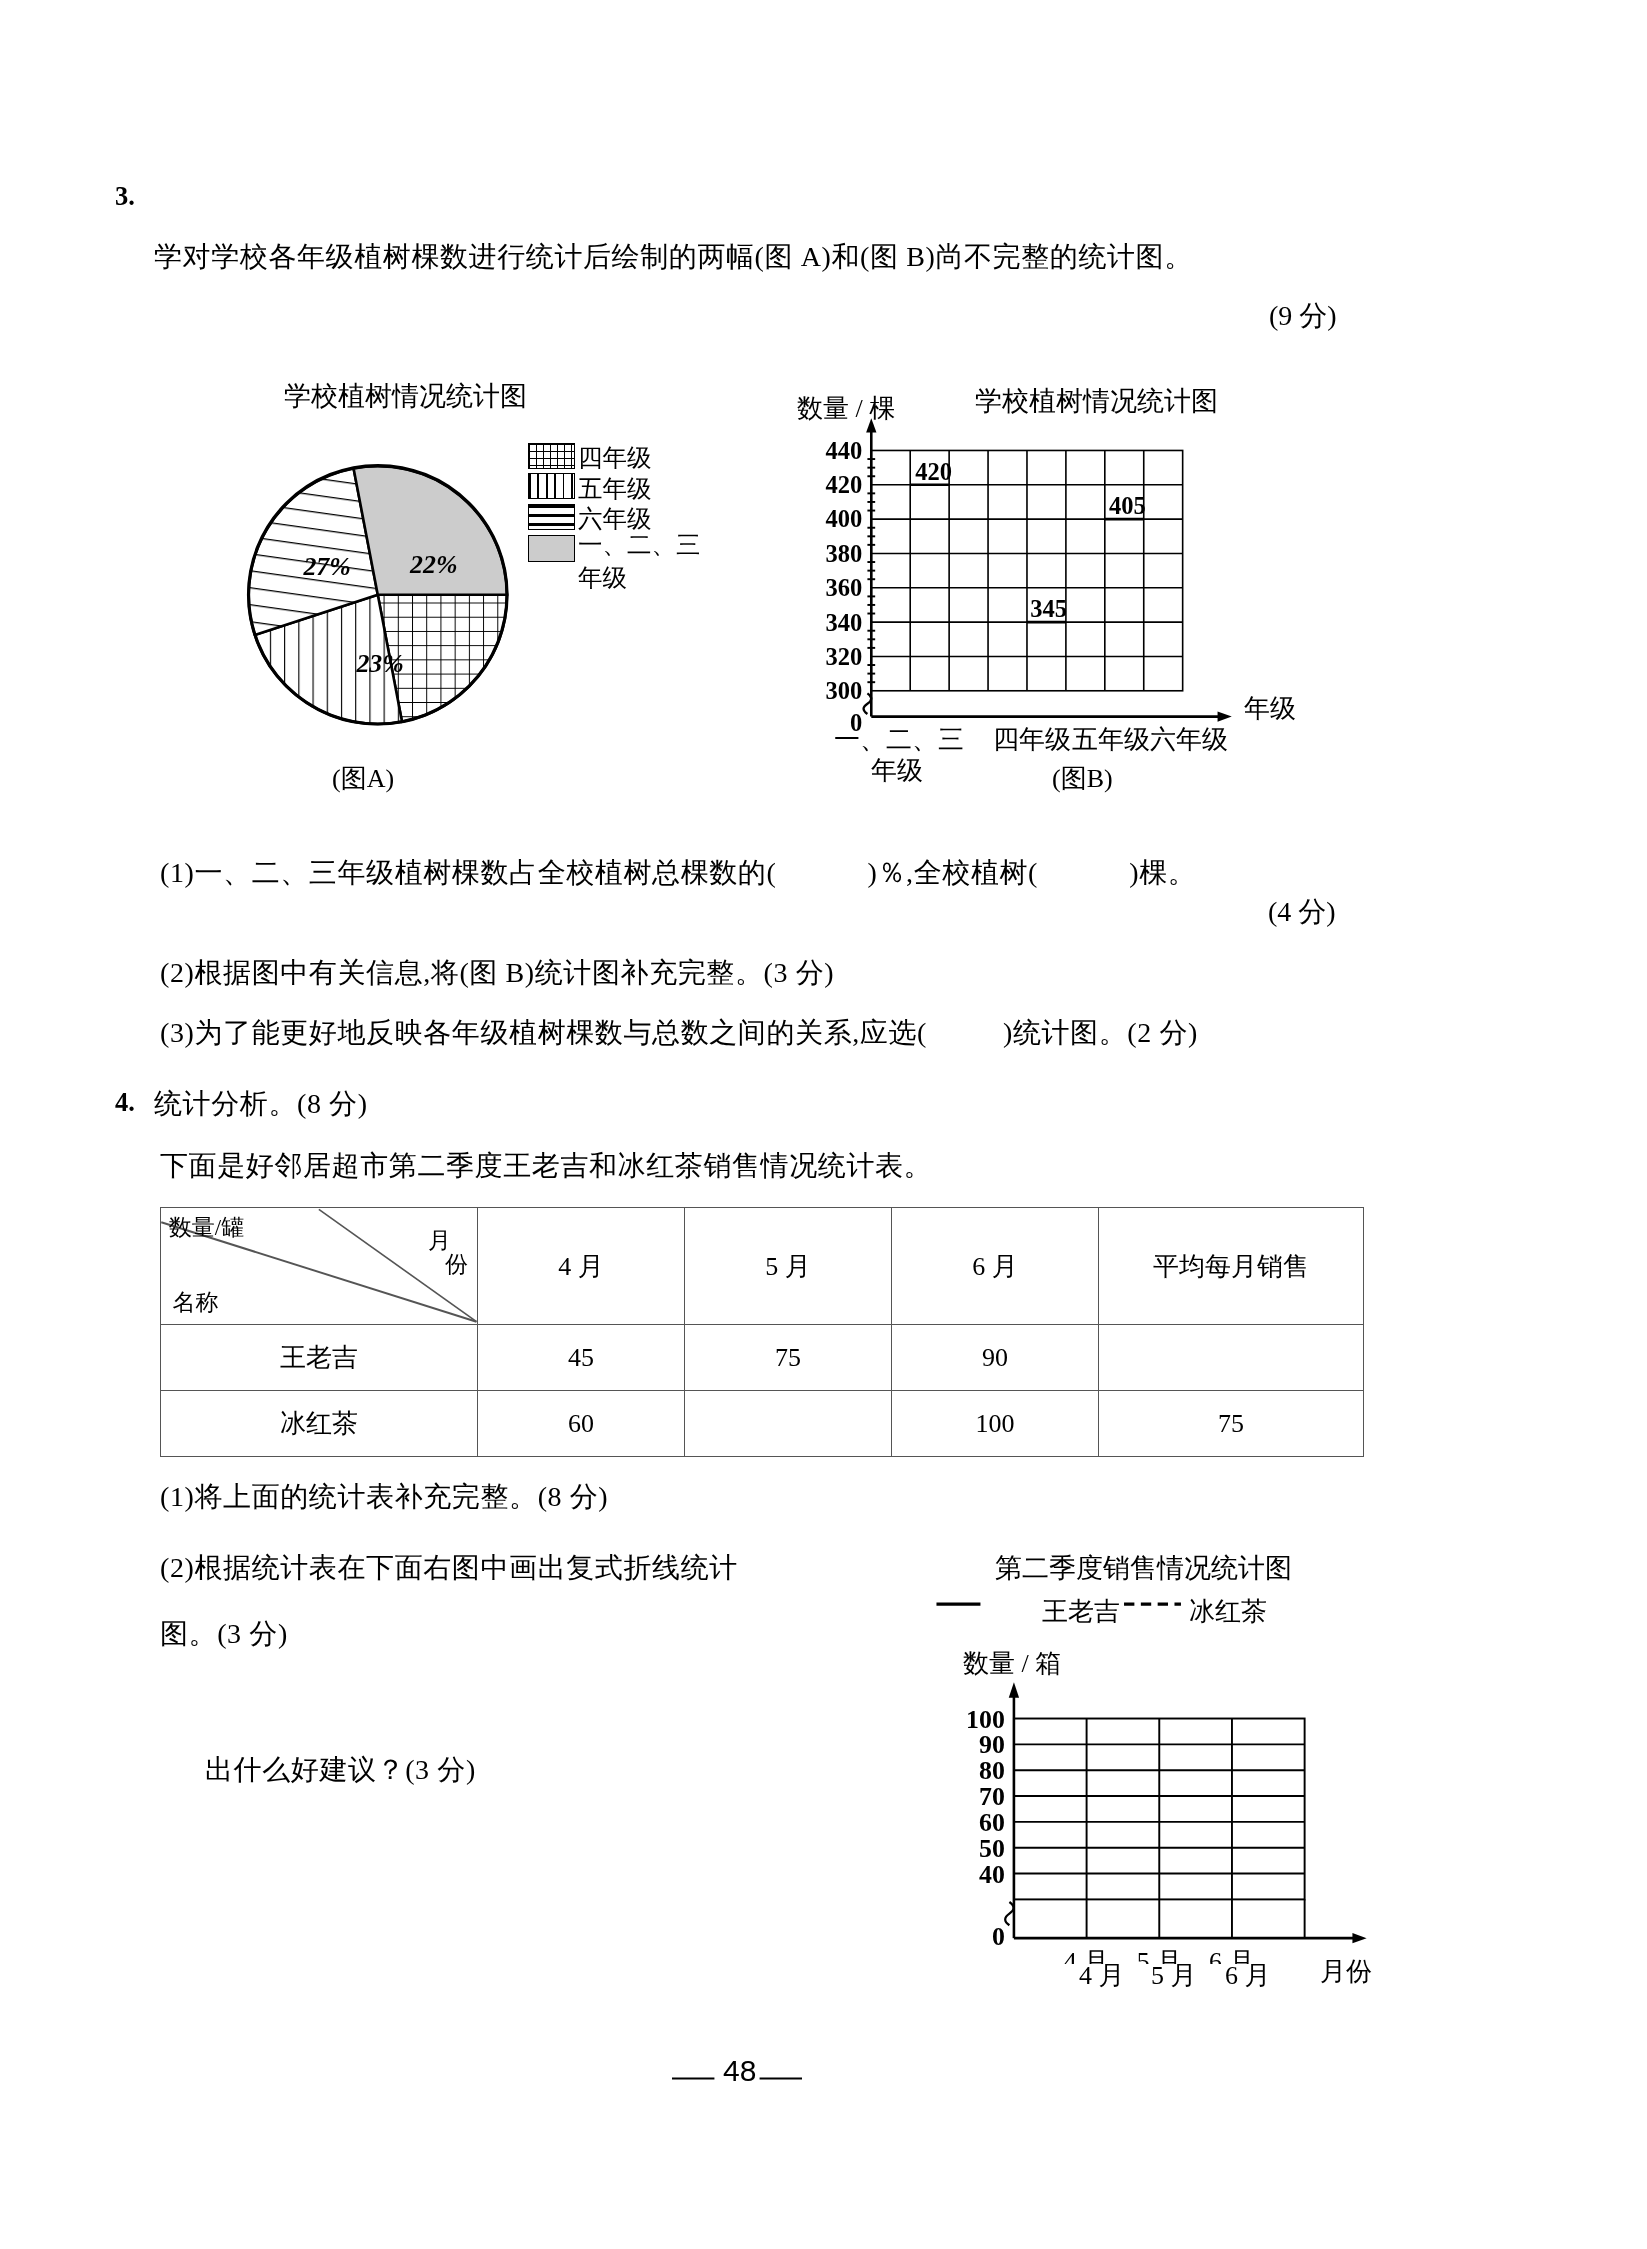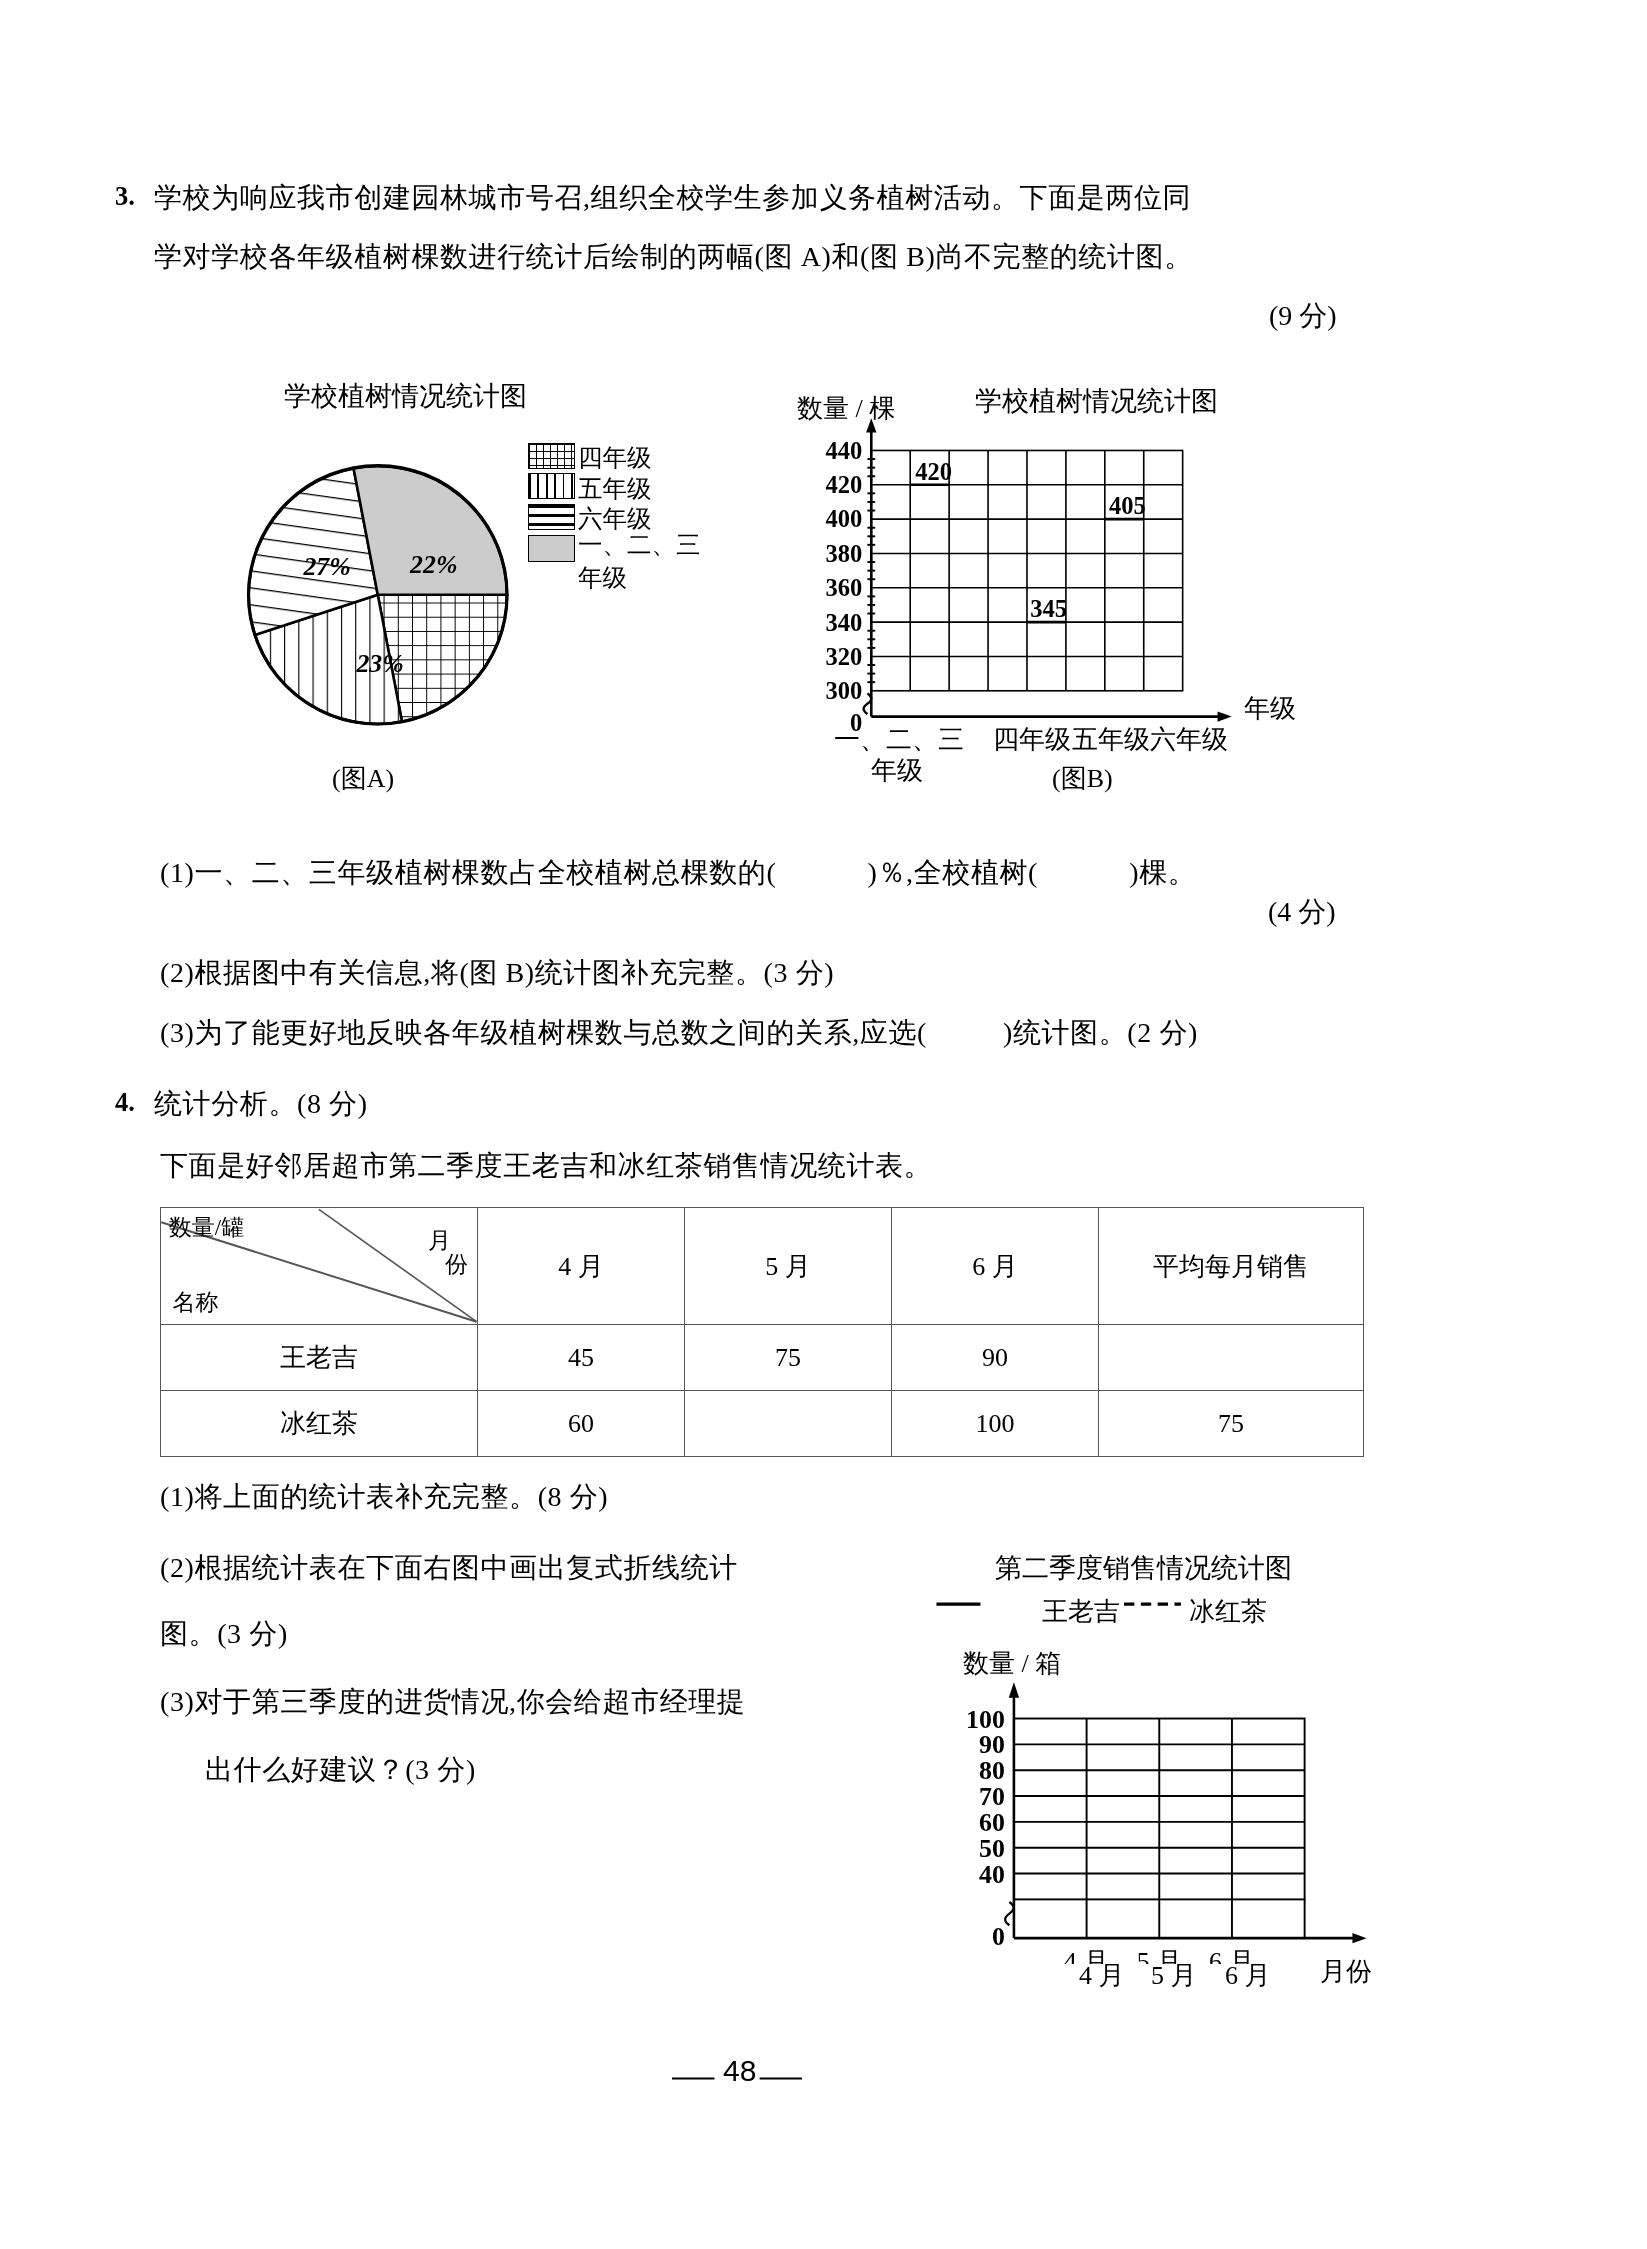--- a/index.html
+++ b/index.html
@@ -80,21 +80,20 @@
     font-size:30px;
     font-family:"Liberation Sans",sans-serif;
   }
 </style>
 </head>
 <body>
 
 <div class="page">
 
   <div class="txt qnum" style="left:115px;top:181px;">3.</div>
-  <div class="txt body-line" style="left:154px;top:179px;">学校为响应我市创建园林城市号召,组织全校学生参加义务植树活动。下面是两位同</div>
   <div class="txt body-line" style="left:154px;top:238px;">学对学校各年级植树棵数进行统计后绘制的两幅(图 A)和(图 B)尚不完整的统计图。</div>
   <div class="txt pts-right" style="left:1269px;top:297px;">(9 分)</div>
 
   <div class="cap" style="left:284px;top:378px;font-size:27px;">学校植树情况统计图</div>
 
   <div class="svgwrap" style="left:213px;top:446px;">
     <svg width="336" height="304" viewBox="0 0 520 470">
       <defs>
         <pattern id="pgrid" width="22" height="22" patternUnits="userSpaceOnUse">
           <rect width="22" height="22" fill="#fff"></rect>
@@ -280,21 +279,20 @@
       <td></td>
       <td>100</td>
       <td>75</td>
     </tr>
   </tbody>
     </table>
 
   <div class="txt sub-line" style="left:160px;top:1478px;">(1)将上面的统计表补充完整。(8 分)</div>
   <div class="txt sub-line" style="left:160px;top:1549px;">(2)根据统计表在下面右图中画出复式折线统计</div>
   <div class="txt sub-line" style="left:160px;top:1615px;">图。(3 分)</div>
-  <div class="txt sub-line" style="left:160px;top:1683px;">(3)对于第三季度的进货情况,你会给超市经理提</div>
   <div class="txt sub-line" style="left:205px;top:1751px;">出什么好建议？(3 分)</div>
 
   <div class="cap" style="left:995px;top:1550px;font-size:27px;">第二季度销售情况统计图</div>
 
   <div class="svgwrap" style="left:930px;top:1586px;">
     <svg width="401" height="39" viewBox="0 0 620 60">
       <line x1="10" y1="28" x2="78" y2="28" stroke="#000" stroke-width="5"></line>
       <line x1="300" y1="28" x2="388" y2="28" stroke="#000" stroke-width="5" stroke-dasharray="16 10"></line>
     </svg>
   </div>

